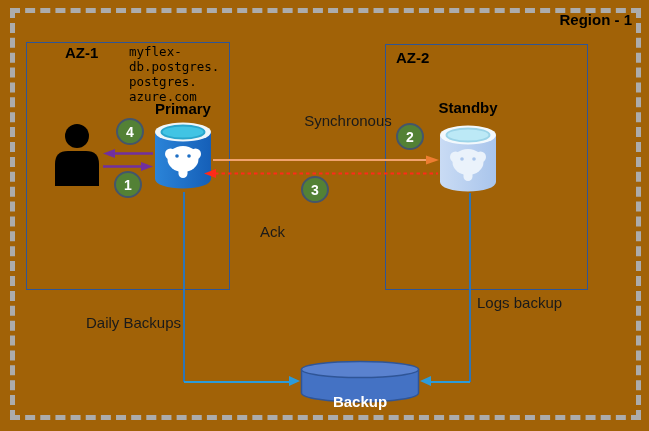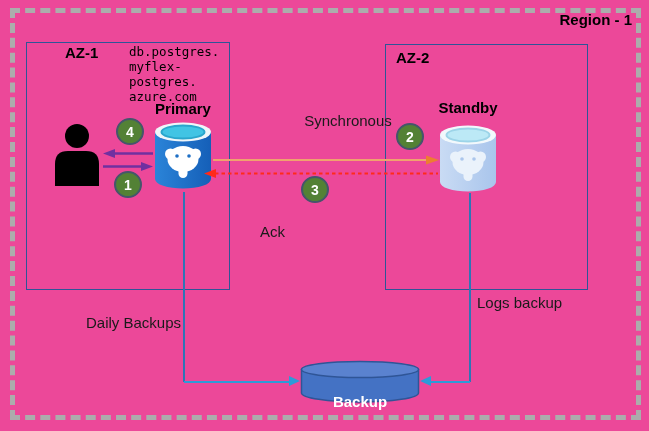--- a/index.html
+++ b/index.html
@@ -1,17 +1,17 @@
 <!DOCTYPE html>
 <html><head>
 <meta charset="utf-8">
 <style>
   html,body { margin:0; padding:0; background:#ffffff; }
   #canvas {
-    position:relative; width:649px; height:431px; background:#ec4899;
+    position:relative; width:649px; height:431px; background:#a16207;
     font-family:"Liberation Sans", sans-serif; color:#1a1a1a; overflow:hidden;
   }
   .abs { position:absolute; }
   
   .region-border {
     left:10px; top:8px; width:621px; height:402px;
     border:5px dashed #ACACAC;
   }
   .az-box { border:1.5px solid #2E5597; background:transparent; }
   .az1 { left:26px; top:42px; width:202px; height:246px; }
@@ -42,22 +42,22 @@
   <div class="abs region-border"></div>
   <div class="abs bold-label" style="left:500px; top:11px; width:132px; text-align:right;">Region - 1</div>
 
   <div class="abs az-box az1"></div>
   <div class="abs bold-label" style="left:37px; top:44px;margin-left:28px;">AZ-1</div>
 
   <div class="abs az-box az2"></div>
   <div class="abs bold-label" style="left:396px; top:49px;">AZ-2</div>
 
   <div class="abs hostname" style="left:129px; top:44px;">
+    <div>myflex-</div>
     <div>db.postgres.</div>
-    <div>myflex-</div>
     <div>postgres.</div>
     <div>azure.com</div>
   </div>
 
   <svg class="abs" style="left:51px; top:124px;" width="52" height="62" viewBox="0 0 52 62">
     <circle cx="26" cy="12" r="12" fill="#000"></circle>
     <path d="M4,62 L4,40 Q4,27 17,27 L35,27 Q48,27 48,40 L48,62 Z" fill="#000"></path>
   </svg>
 
   <svg class="abs" style="left:103px; top:148px;" width="50" height="11">

